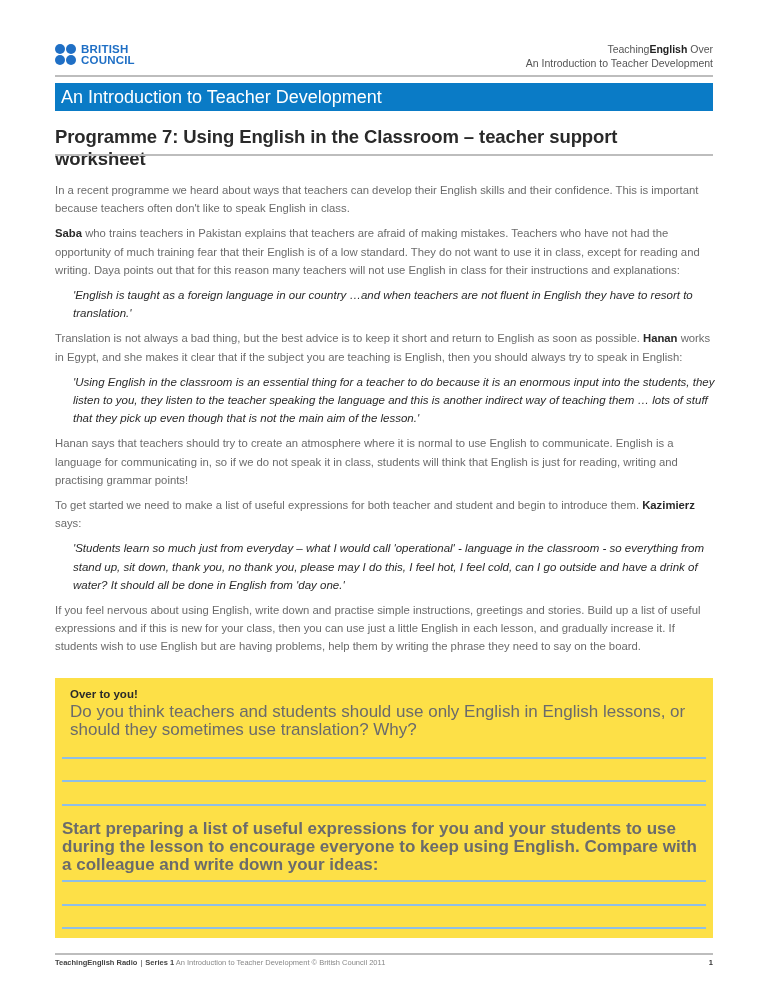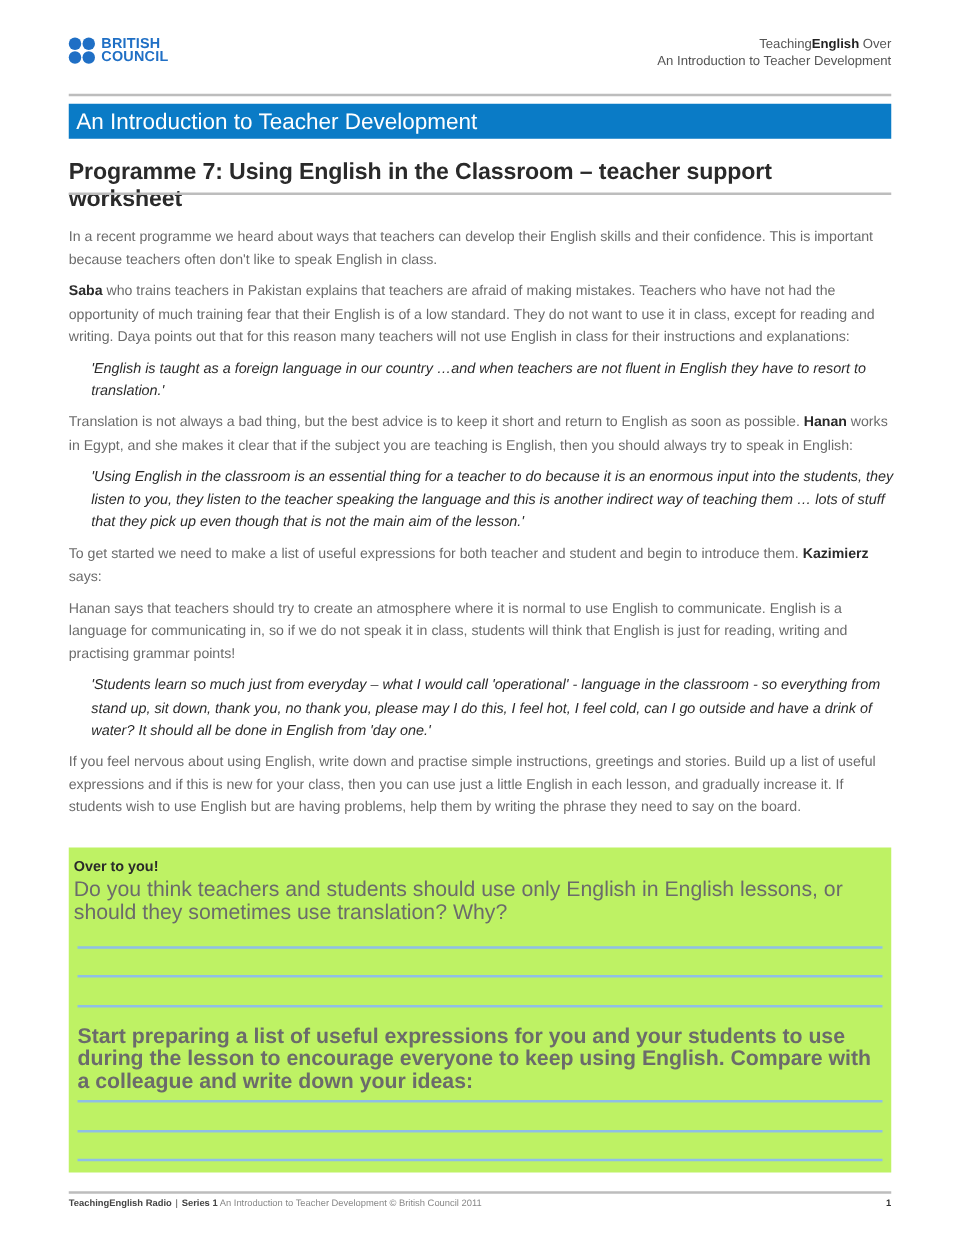--- a/index.html
+++ b/index.html
@@ -3,21 +3,21 @@
   <meta charset="utf-8">
   <style>
     html, body { margin: 0; padding: 0; background: #ffffff; }
     body {
       width: 768px; height: 994px; position: relative; overflow: hidden;
       font-family: "Liberation Sans", sans-serif; color: #6b6b6b;
     }
     .page { position: absolute; left: 55px; width: 658px; top: 0; }
 
     
-    .header { position: absolute; top: 28px; left: 0; width: 658px; height: 34px; }
+    .header { position: absolute; top: 42px; left: 0; width: 658px; height: 34px; }
     .logo { position: absolute; left: 0; top: 2px; display: flex; align-items: center; }
     .logo-dots { display: grid; grid-template-columns: 10px 10px; grid-template-rows: 10px 10px; gap: 1px 1px; margin-right: 5px; }
     .logo-dots span { width: 10px; height: 10px; border-radius: 50%; background: #1f6fc5; display: block; }
     .logo-text { color: #1f6fc5; font-weight: bold; font-size: 11.5px; line-height: 10.5px; letter-spacing: 0.2px; }
     .header-right { position: absolute; right: 0; top: 0; text-align: right; font-size: 10.5px; line-height: 14px; color: #555; }
     .header-right b { color: #222; }
     .rule-top { position: absolute; top: 75px; left: 0; width: 658px; height: 2px; background: #bdbdbd; }
 
     .banner {
       position: absolute; top: 83px; left: 0; width: 658px; height: 28px;
@@ -32,21 +32,21 @@
     }
     .rule-title { position: absolute; top: 154px; left: 0; width: 658px; height: 2px; background: #bdbdbd; }
 
     .body { position: absolute; top: 161px; left: 0; width: 660px; font-size: 11.3px; line-height: 18.2px; margin-top: 20px; }
     .body p { margin: 0 0 7px 0; }
     .body b { color: #2a2a2a; }
     .quote { margin: 0 0 7px 18px !important; font-style: italic; font-weight: normal; color: #2a2a2a; font-size: 11.5px; line-height: 18.2px; }
 
     .box {
       position: absolute; top: 678px; left: 0; width: 658px; height: 260px;
-      background: #bef264; box-sizing: border-box; padding: 8px 7px 0 4px;
+      background: #fde047; box-sizing: border-box; padding: 8px 7px 0 15px;
     }
     .box-heading { font-weight: bold; color: #2a2a2a; font-size: 11.5px; line-height: 17px; }
     .box-text { font-size: 17px; line-height: 18.2px; color: #6b6b6b; margin: 0; }
     .write-line { position: absolute; left: 7px; width: 644px; height: 1.5px; background: #8fbfe6; }
 
     .rule-footer { position: absolute; top: 953px; left: 0; width: 658px; height: 1.5px; background: #bdbdbd; }
     .footer { position: absolute; top: 958px; left: 0; width: 658px; font-size: 7.5px; line-height: 10px; color: #888; }
     .footer b { color: #444; }
     .footer .sep { color: #444; padding: 0 3px; }
     .page-num { position: absolute; right: 0; top: 0; font-weight: bold; color: #333; }
@@ -80,22 +80,22 @@
 
   <h1 class="title">Programme 7: Using English in the Classroom – teacher support worksheet</h1>
   <div class="rule-title"></div>
 
   <div class="body">
     <p>In a recent programme we heard about ways that teachers can develop their English skills and their confidence. This is important because teachers often don't like to speak English in class.</p>
     <p><b>Saba</b><span> who trains teachers in Pakistan explains that teachers are afraid of making mistakes. Teachers who have not had the opportunity of much training fear that their English is of a low standard. They do not want to use it in class, except for reading and writing.  Daya points out that for this reason many teachers will not use English in class for their instructions and explanations:</span></p>
     <p class="quote">'English is taught as a foreign language in our country …and when teachers are not fluent in English they have to resort to translation.'</p>
     <p><span>Translation is not always a bad thing, but the best advice is to keep it short and return to English as soon as possible. </span><b>Hanan</b><span> works in Egypt, and she makes it clear that if the subject you are teaching is English, then you should always try to speak in English:</span></p>
     <p class="quote">'Using English in the classroom is an essential thing for a teacher to do because it is an enormous input into the students, they listen to you, they listen to the teacher speaking the language and this is another indirect way of teaching them … lots of stuff that they pick up even though that is not the main aim of the lesson.'</p>
+    <p>Hanan says that teachers should try to create an atmosphere where it is normal to use English to communicate. English is a language for communicating in, so if we do not speak it in class, students will think that English is just for reading, writing and practising grammar points!</p>
     <p><span>To get started we need to make a list of useful expressions for both teacher and student and begin to introduce them. </span><b>Kazimierz</b><span> says:</span></p>
-    <p>Hanan says that teachers should try to create an atmosphere where it is normal to use English to communicate. English is a language for communicating in, so if we do not speak it in class, students will think that English is just for reading, writing and practising grammar points!</p>
     <p class="quote">'Students learn so much just from everyday – what I would call 'operational' - language in the classroom - so everything from stand up, sit down, thank you, no thank you, please may I do this, I feel hot, I feel cold, can I go outside  and have a drink of water?  It should all be done in English from 'day one.'</p>
     <p>If you feel nervous about using English, write down and practise simple instructions, greetings and stories.  Build up a list of useful expressions and if this is new for your class, then you can use just a little English in each lesson, and gradually increase it. If students wish to use English but are having problems, help them by writing the phrase they need to say on the board.</p>
   </div>
 
   <div class="box">
     <div class="box-heading">Over to you!</div>
     <p class="box-text">Do you think teachers and students should use only English in English lessons, or should they sometimes use translation? Why?</p>
     <div class="write-line" style="top:79px;"></div>
     <div class="write-line" style="top:102px;"></div>
     <div class="write-line" style="top:126px;"></div>

